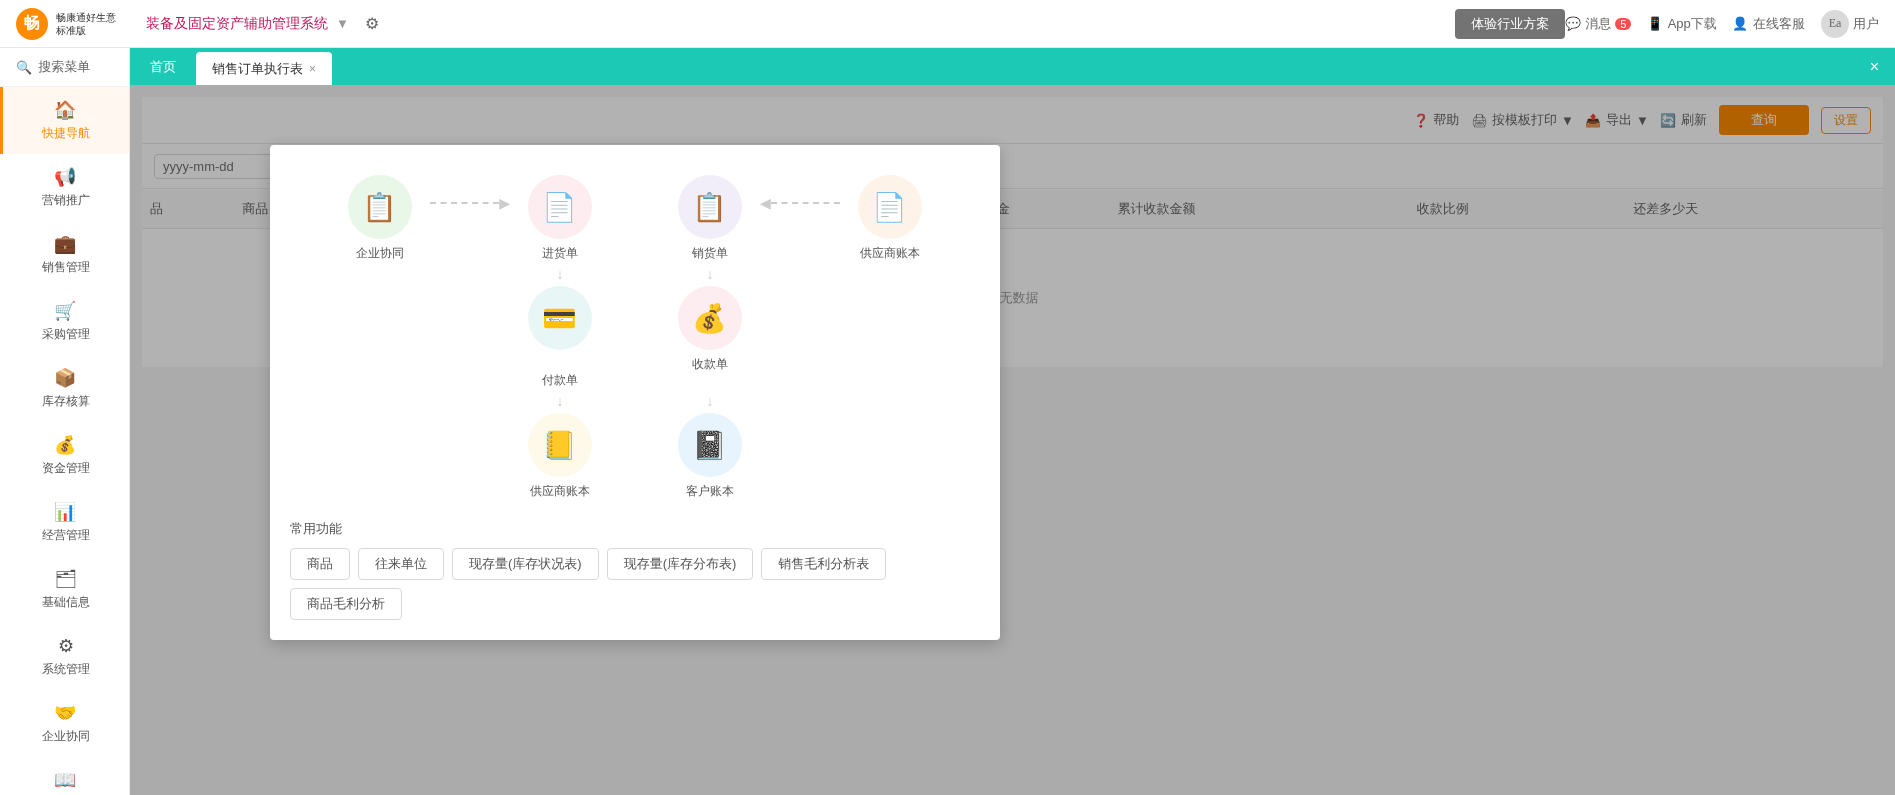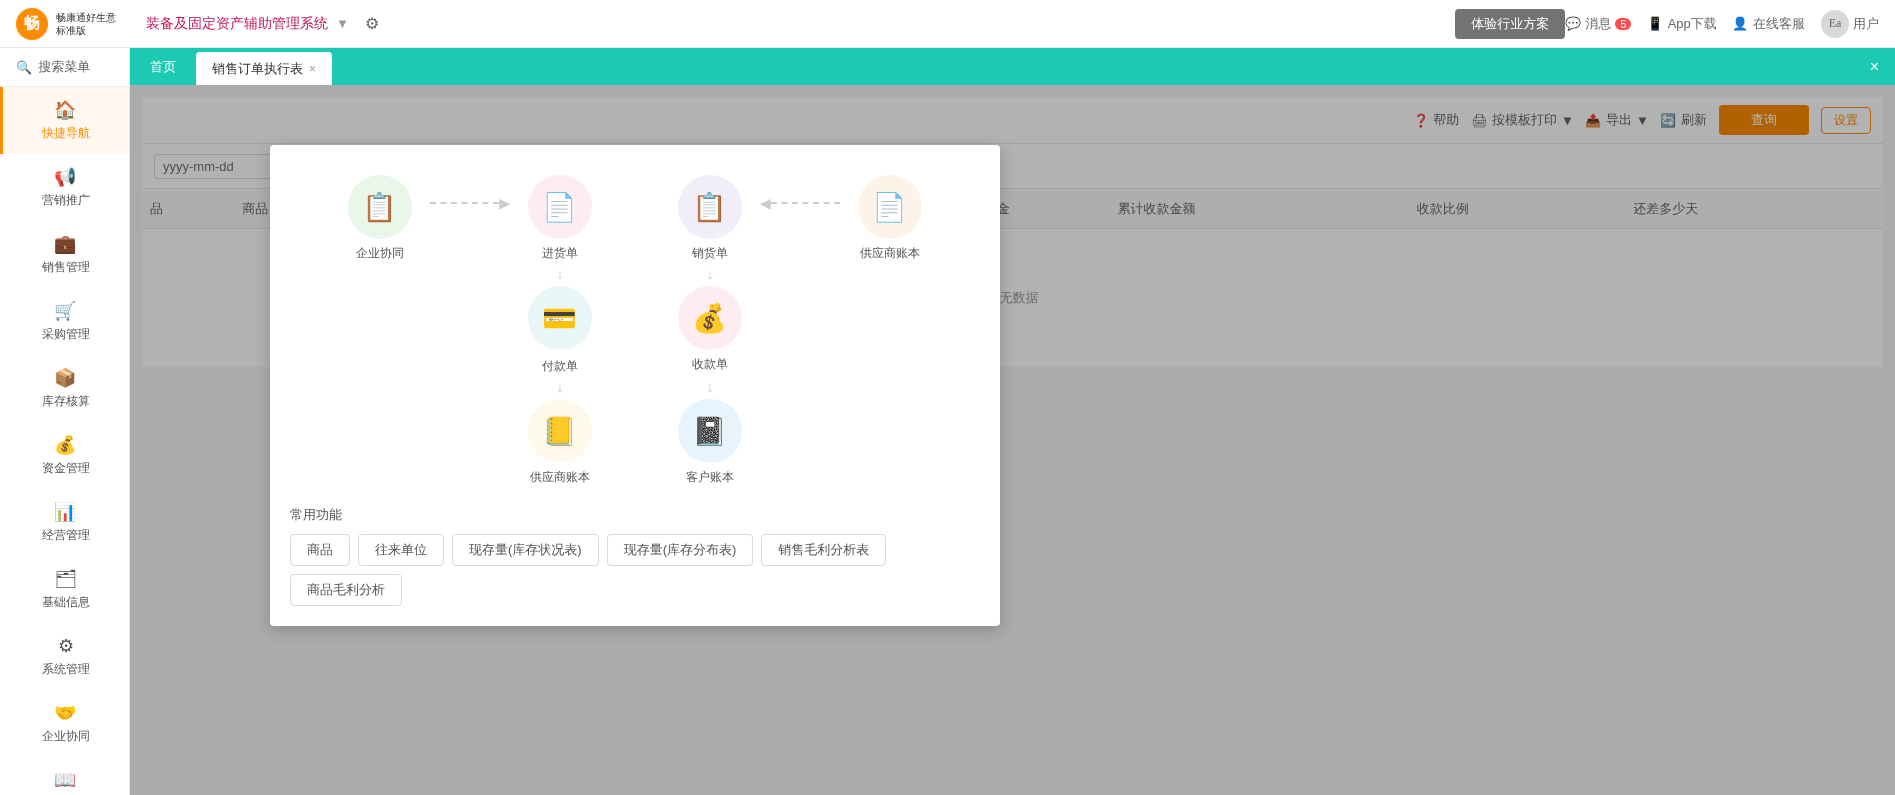--- a/index.html
+++ b/index.html
@@ -537,21 +537,21 @@
               </div>
 
               <div style="display: flex; align-items: flex-start; gap: 0; padding: 0 20px;">
                 <div style="width: 100px;"></div>
                 <div style="width: 80px;"></div>
 
                 <div style="display: flex; flex-direction: column; align-items: center; width: 100px;">
                   <div class="node-circle node-teal" style="width: 64px; height: 64px; font-size: 28px; display: flex; align-items: center; justify-content: center;">
                     <span style="color: #00bcd4;">💳</span>
                   </div>
-                  <span class="node-label" style="margin-top: 8px;">付款单</span>
+                  <span class="node-label" style="margin-top: 22px;">付款单</span>
                 </div>
                 <div style="flex: 1;"></div>
 
                 <div style="display: flex; flex-direction: column; align-items: center; width: 100px;">
                   <div class="node-circle node-red" style="width: 64px; height: 64px; font-size: 28px; display: flex; align-items: center; justify-content: center;">
                     <span style="color: #f44336;">💰</span>
                   </div>
                   <span class="node-label" style="margin-top: 6px;">收款单</span>
                 </div>
                 <div style="width: 80px;"></div>

